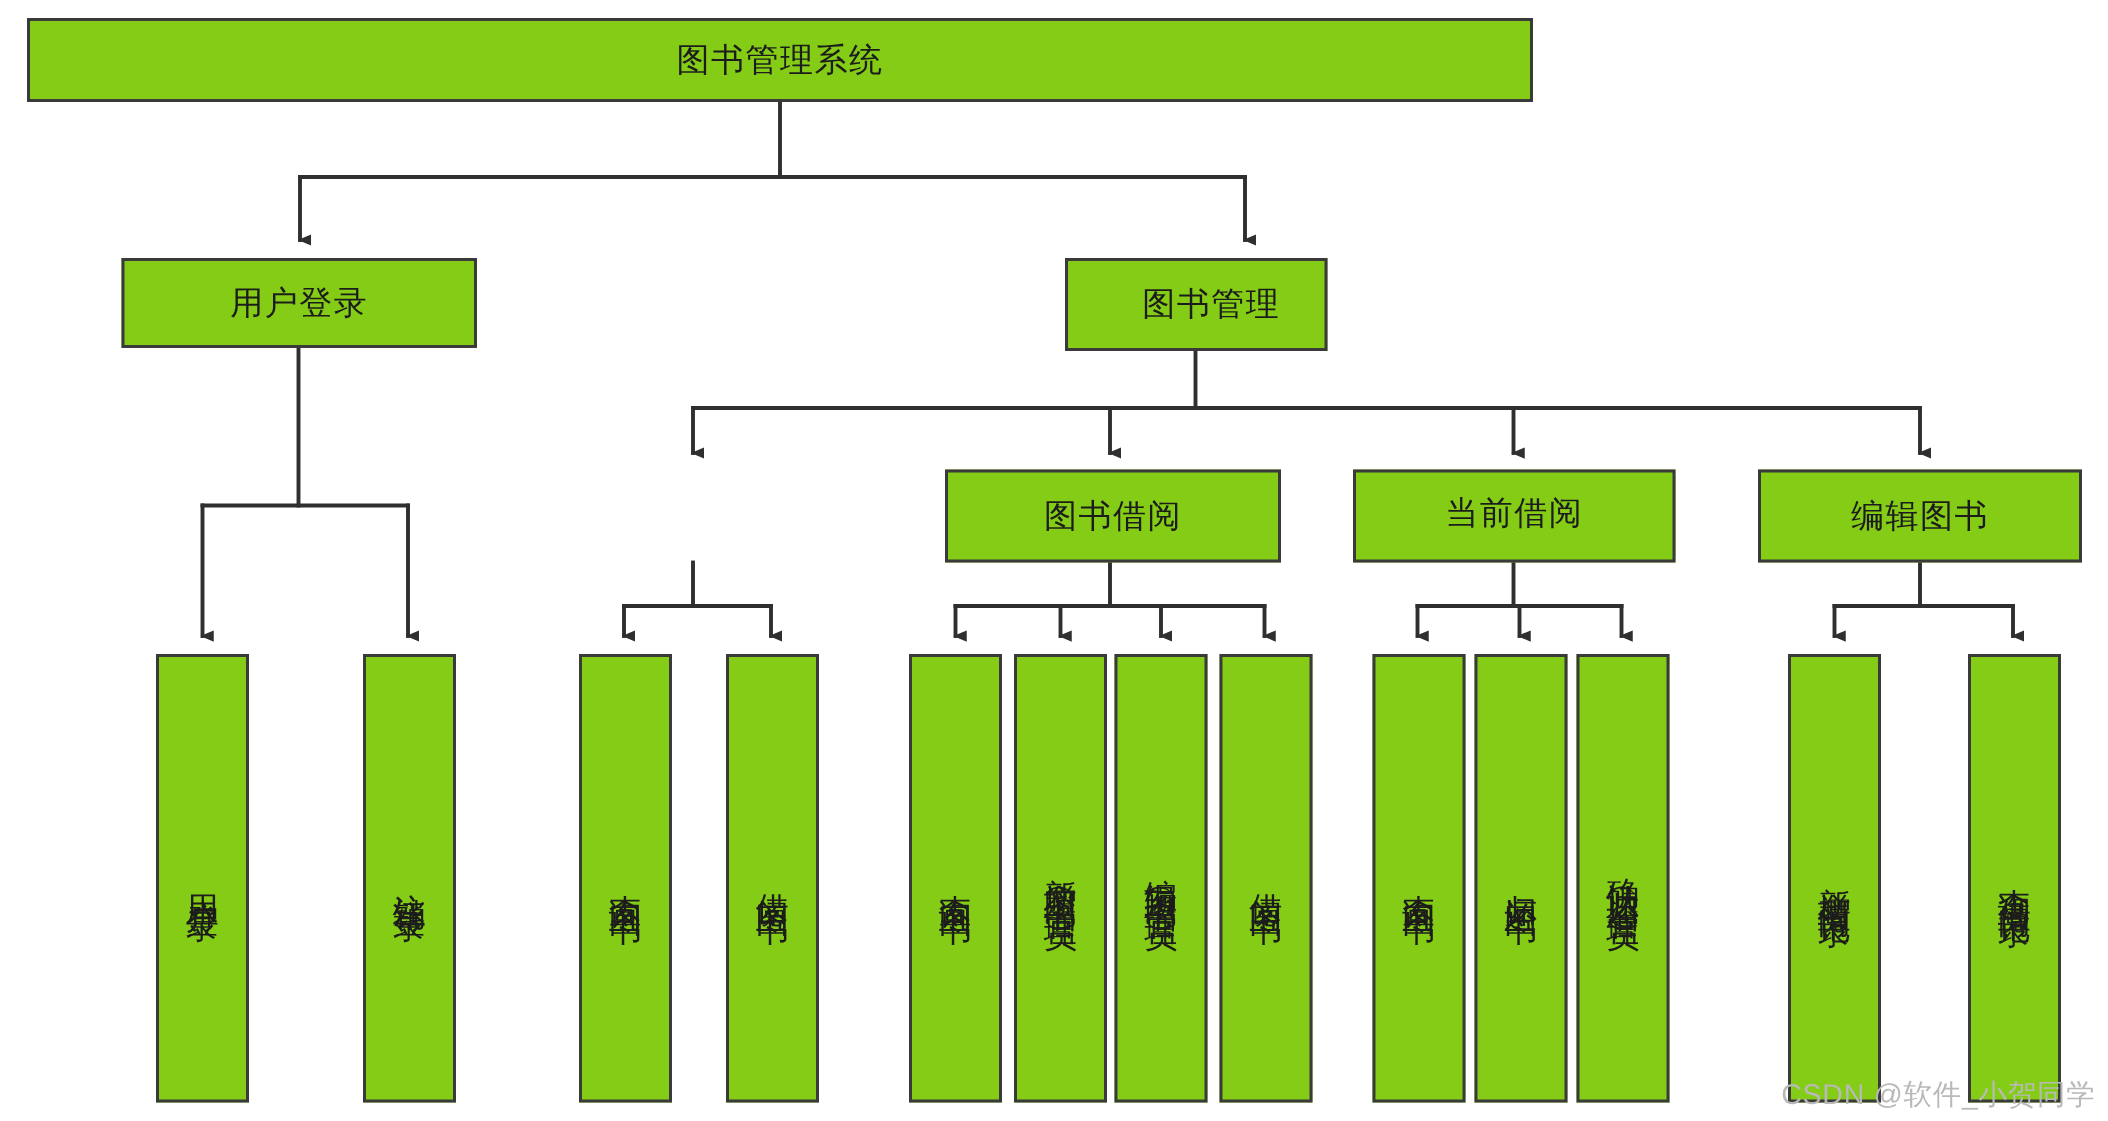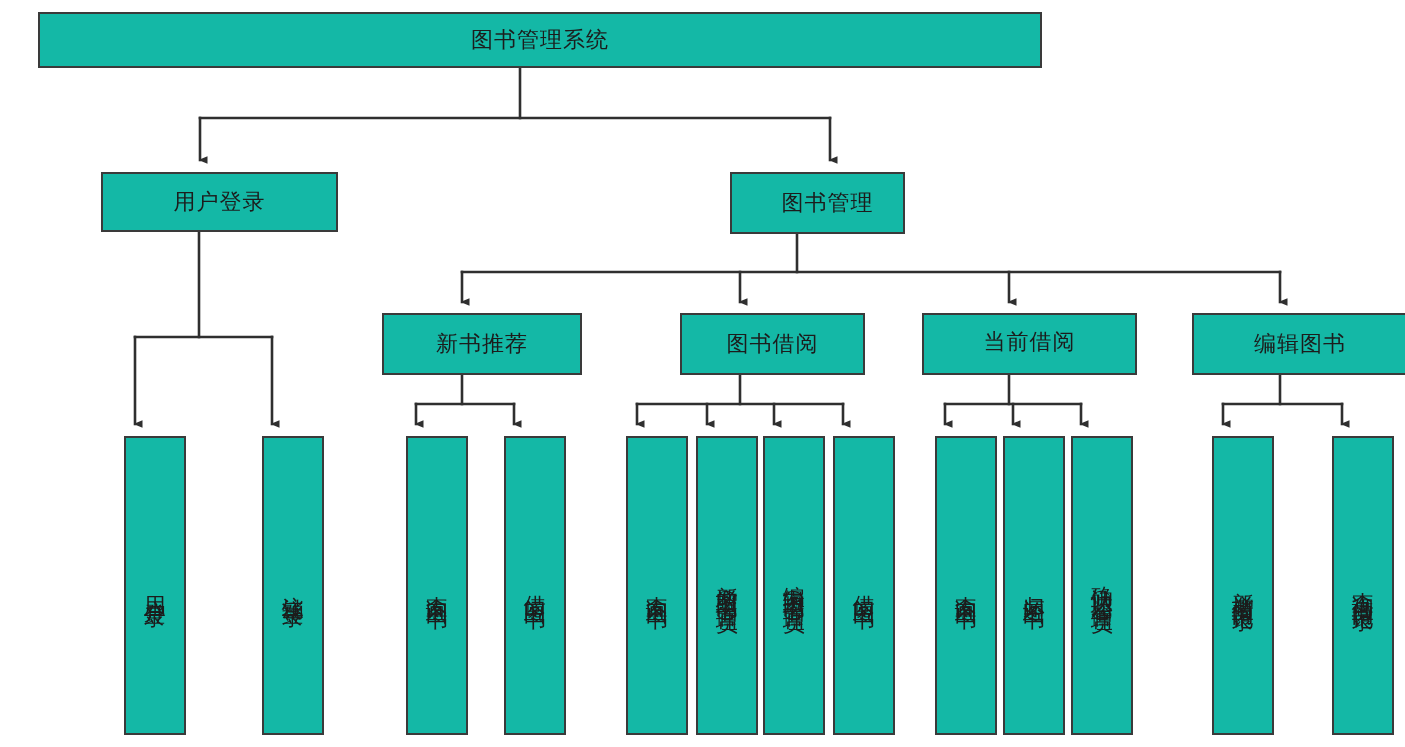--- a/index.html
+++ b/index.html
@@ -23,26 +23,25 @@
     left: 0;
     top: 0;
     width: 1405px;
     height: 747px;
     pointer-events: none;
   }
   .node {
     position: absolute;
     box-sizing: border-box;
     border: 2.5px solid #3a3a3a;
-    background: #14b8a6;
+    background: #84cc16;
     display: flex;
     align-items: center;
     justify-content: center;
     color: #1c1c1c;
-    margin-left: 20px;
   }
   .node.horiz {
     font-size: 22px;
     letter-spacing: 1px;
     line-height: 1.2;
   }
   .node.vert {
     writing-mode: vertical-rl;
     text-orientation: upright;
     font-size: 22px;
@@ -130,24 +129,21 @@
     <span>图书管理系统</span>
   </div>
 
   <div class="node horiz" style="left:81px; top:172px; width:237px; height:60px;">
     <span>用户登录</span>
   </div>
   <div class="node horiz" style="left:710px; top:172px; width:175px; height:62px;padding-left:20px;">
     <span>图书管理</span>
   </div>
 
-  <div class="node horiz" style="left:362px; top:313px; width:200px; height:62px;">
-    <span>新书推荐</span>
-  </div>
-  <div class="node horiz" style="left:660px; top:313px; width:185px; height:62px;">
+  <div class="node horiz" style="left:630px; top:313px; width:224px; height:62px;">
     <span>图书借阅</span>
   </div>
   <div class="node horiz" style="left:902px; top:313px; width:215px; height:62px;font-family:Liberation Mono, monospace;">
     <span>当前借阅</span>
   </div>
   <div class="node horiz" style="left:1172px; top:313px; width:216px; height:62px;">
     <span>编辑图书</span>
   </div>
 
   <div class="node vert" style="left:104px; top:436px; width:62px; height:299px;">
@@ -187,14 +183,15 @@
     <span class="vtext">确认归还（管理员）</span>
   </div>
 
   <div class="node vert" style="left:1192px; top:436px; width:62px; height:299px;">
     <span class="vtext">新增借阅记录</span>
   </div>
   <div class="node vert" style="left:1312px; top:436px; width:62px; height:299px;">
     <span class="vtext">查询借阅记录</span>
   </div>
 
+  <div class="watermark">CSDN @软件_小贺同学</div>
 
 </div>
 
 </body></html>

